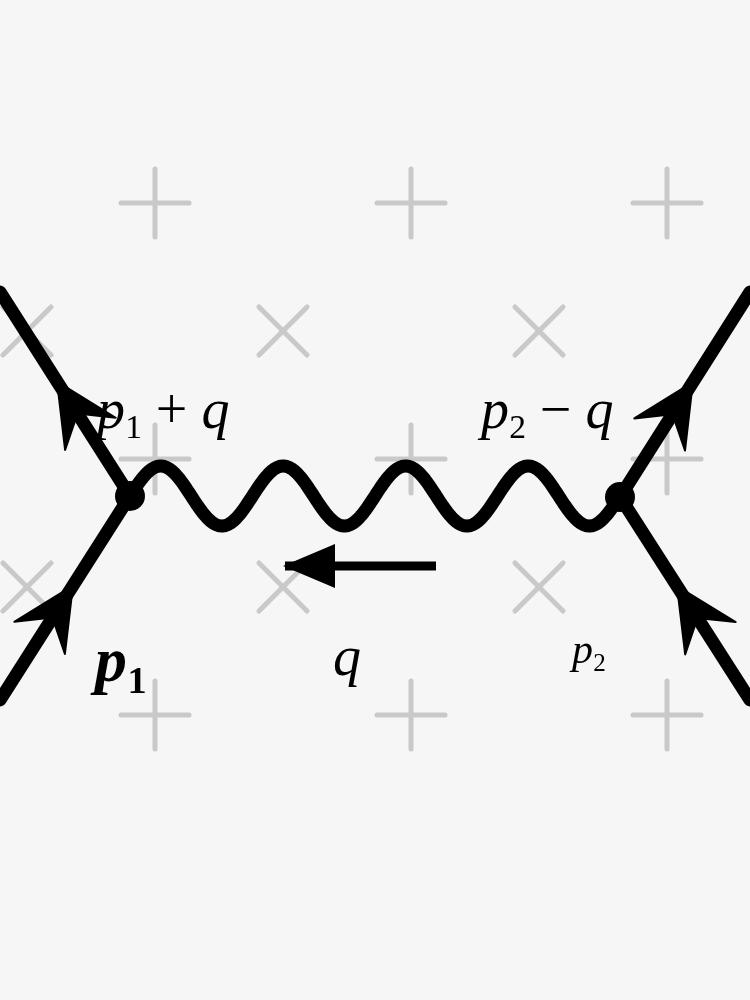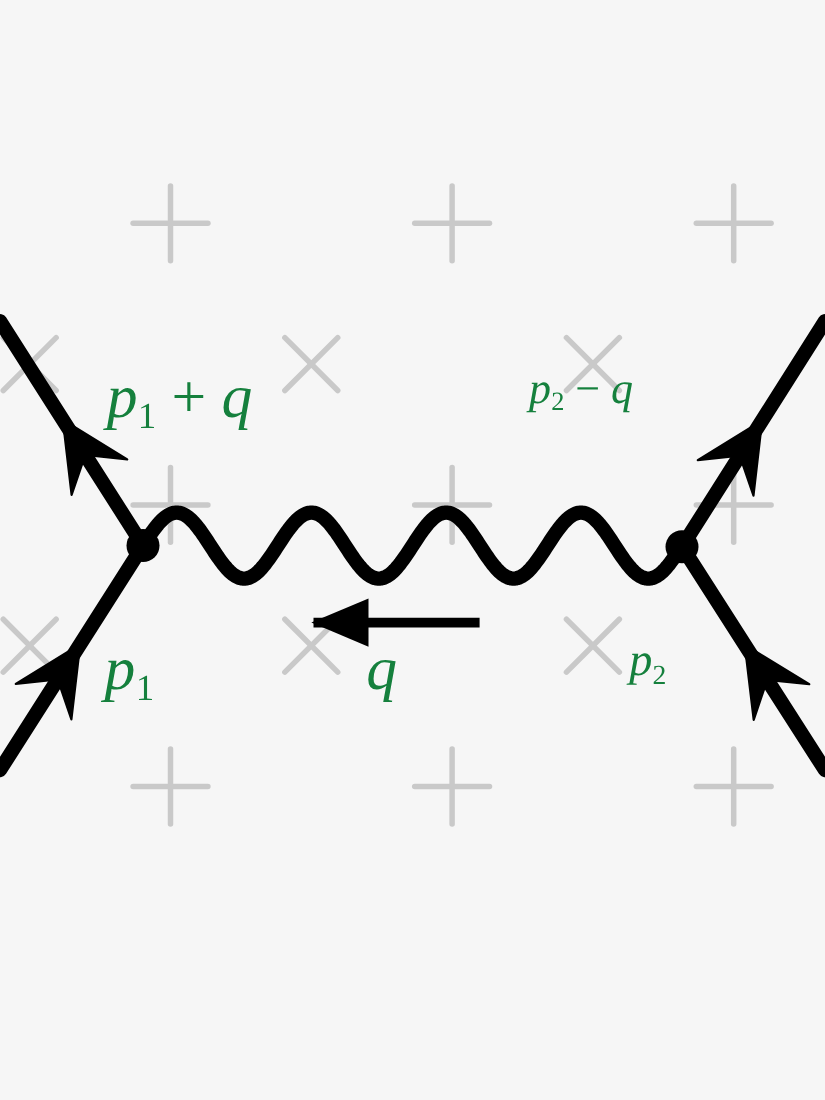--- a/index.html
+++ b/index.html
@@ -23,39 +23,40 @@
     left: 0;
     top: 0;
     width: 750px;
     height: 1000px;
     display: block;
   }
   .mathlabel {
     position: absolute;
     font-family: "Liberation Serif", "DejaVu Serif", serif;
     font-style: italic;
-    color: #15803d;
+    color: #000000;
     white-space: nowrap;
     line-height: 1;
     user-select: none;
+    margin-top: 48px;
   }
   .mathlabel .op {
     font-style: normal;
   }
   .mathlabel sub {
     font-size: 0.60em;
     font-style: normal;
     vertical-align: baseline;
     position: relative;
     top: 0.30em;
     left: 0.01em;
   }
   #label-p1q  { left: 97px;  top: 333px; font-size: 56px; }
-  #label-p2q  { left: 481px; top: 333px; font-size: 40px; }
-  #label-p1   { left: 95px;  top: 580px; font-size: 56px; }
+  #label-p2q  { left: 481px; top: 333px; font-size: 56px; }
+  #label-p1   { left: 95px;  top: 580px; font-size: 64px; font-weight: bold; }
   #label-p2   { left: 572px; top: 580px; font-size: 42px; }
   #label-q    { left: 333px; top: 580px; font-size: 56px; }
 </style>
 </head>
 <body>
 
 <div id="canvas">
 
   <svg id="diagram-svg" viewBox="0 0 750 1000" preserveAspectRatio="none" xmlns="http://www.w3.org/2000/svg">
 

